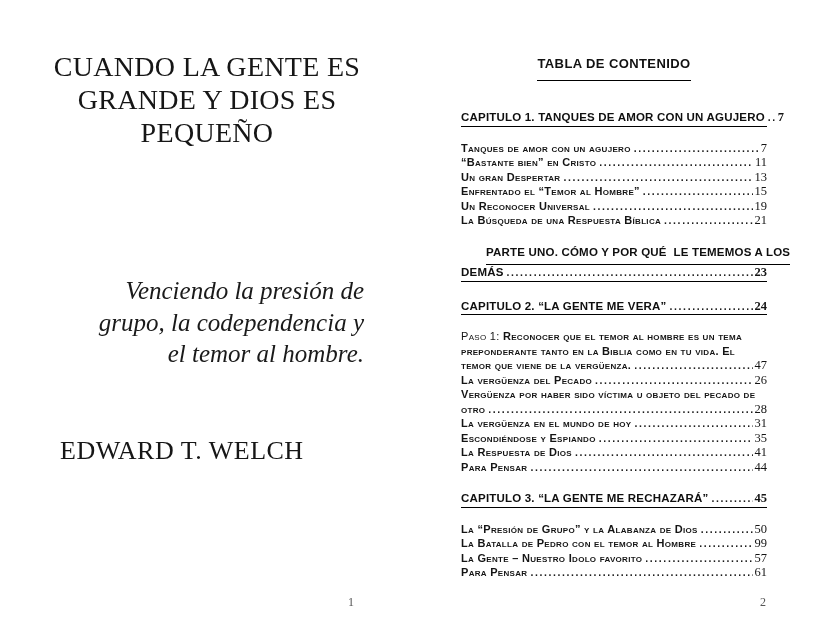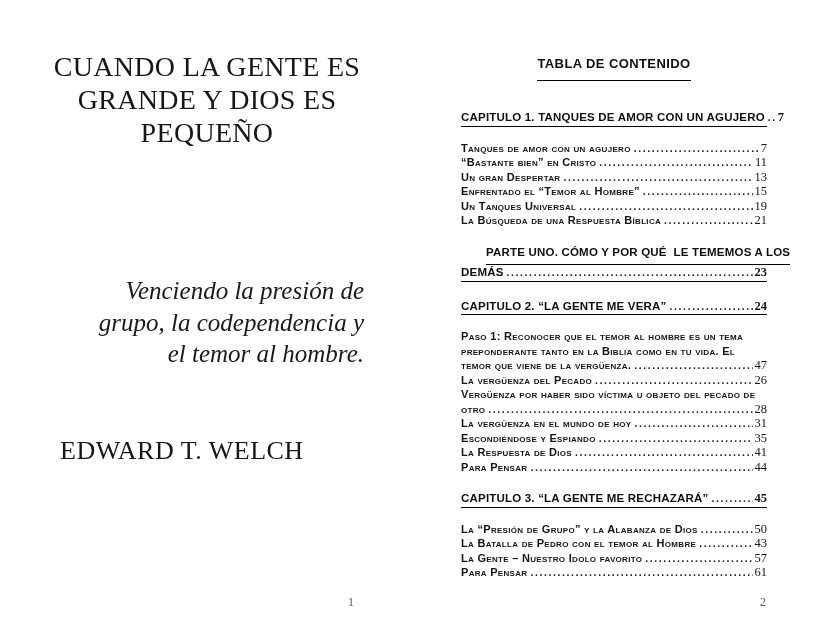--- a/index.html
+++ b/index.html
@@ -39,21 +39,21 @@
     font-size:13px;font-weight:700;letter-spacing:.4px;color:#111;
   }
   .toc-entries{margin-top:29px;}
   .toc-entry{font-size:11px;}
   .toc-line{display:flex;align-items:baseline;line-height:14.5px;}
   .toc-text{white-space:nowrap;}
   
   .toc-entry.item .toc-text{
     font-variant:small-caps;font-weight:600;letter-spacing:.3px;color:#141414;
   }
-  .toc-entry.item .toc-text b{font-weight:700;}
+  .toc-entry.item .toc-text b{font-weight:400;}
   
   .toc-entry.chapter{margin-top:17px;margin-bottom:14px;font-size:11.5px;}
   .toc-entry.chapter:first-child{margin-top:0;}
   .toc-entry.chapter .toc-text{font-weight:700;letter-spacing:.2px;color:#0f0f0f;}
   .toc-entry.chapter .toc-line.last{border-bottom:1.6px solid #000;padding-bottom:1px;}
   .toc-entry.chapter .toc-line:not(.last) .toc-text{
     border-bottom:1.6px solid #000;padding-bottom:5px;
   }
   .toc-text.indent{margin-left:25px;}
   
@@ -121,21 +121,21 @@
       </div>
       <div class="toc-entry item">
         <div class="toc-line last">
           <span class="toc-text">Enfrentado el “Temor al Hombre”</span>
           <span class="toc-dots"></span>
           <span class="toc-page">15</span>
         </div>
       </div>
       <div class="toc-entry item">
         <div class="toc-line last">
-          <span class="toc-text">Un Tanques Universal</span>
+          <span class="toc-text">Un Reconocer Universal</span>
           <span class="toc-dots"></span>
           <span class="toc-page">19</span>
         </div>
       </div>
       <div class="toc-entry item">
         <div class="toc-line last">
           <span class="toc-text">La Búsqueda de una Respuesta Bíblica</span>
           <span class="toc-dots"></span>
           <span class="toc-page">21</span>
         </div>
@@ -226,21 +226,21 @@
         <div class="toc-line last">
           <span class="toc-text">La “Presión de Grupo” y la Alabanza de Dios</span>
           <span class="toc-dots"></span>
           <span class="toc-page">50</span>
         </div>
       </div>
       <div class="toc-entry item">
         <div class="toc-line last">
           <span class="toc-text">La Batalla de Pedro con el temor al Hombre</span>
           <span class="toc-dots"></span>
-          <span class="toc-page">43</span>
+          <span class="toc-page">99</span>
         </div>
       </div>
       <div class="toc-entry item">
         <div class="toc-line last">
           <span class="toc-text">La Gente – Nuestro Idolo favorito</span>
           <span class="toc-dots"></span>
           <span class="toc-page">57</span>
         </div>
       </div>
       <div class="toc-entry item">

